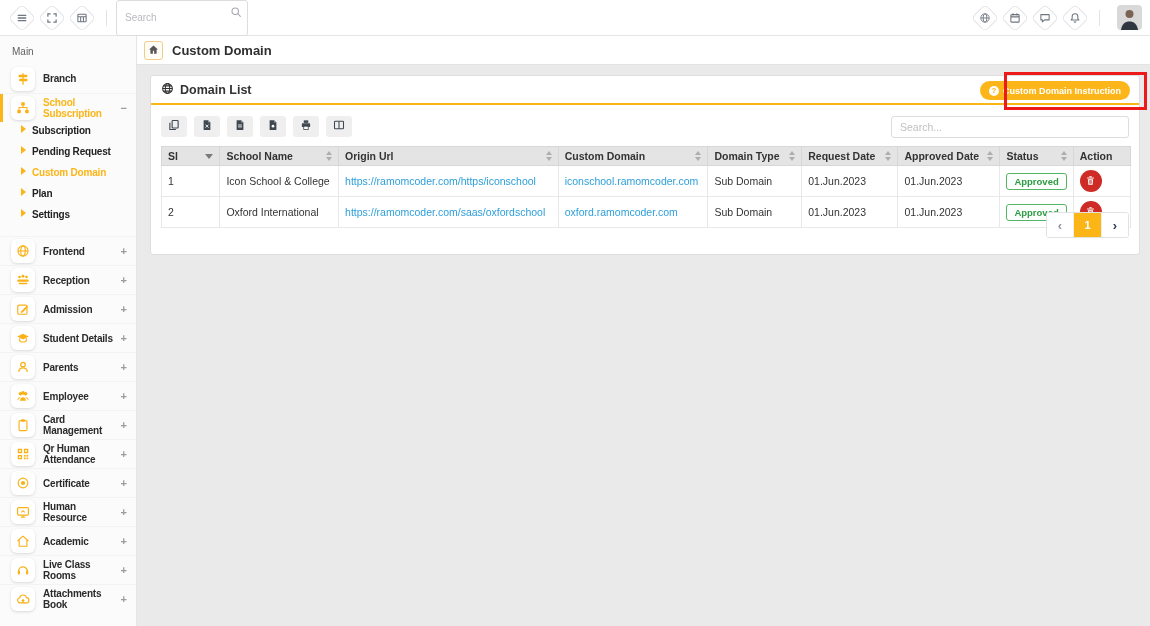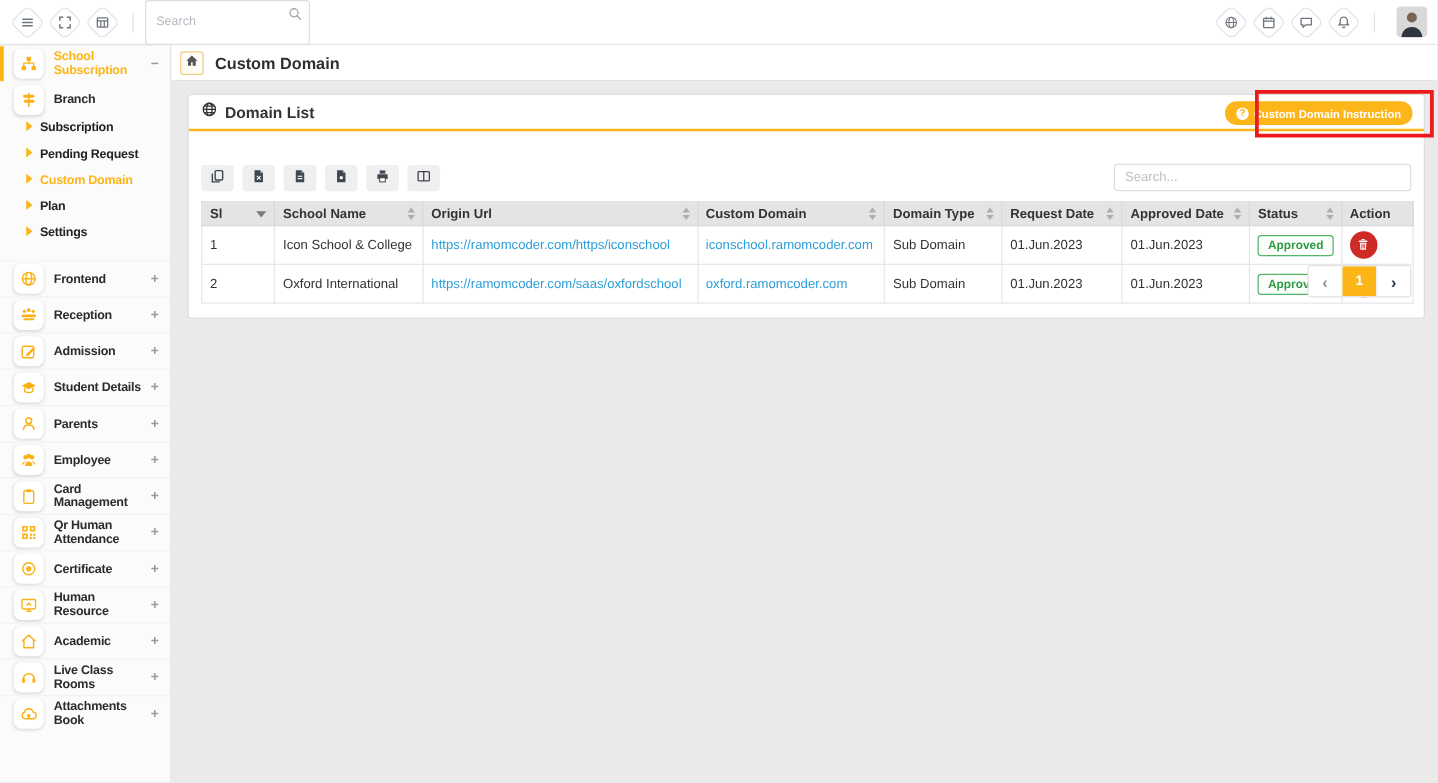--- a/index.html
+++ b/index.html
@@ -62,21 +62,21 @@
   .card-header { height:29px; border-bottom:2px solid #fbb517; display:flex; align-items:center;
     padding:0 10px; position:relative; }
   .card-title { font-size:12.5px; font-weight:bold; color:#333; margin-left:6px; }
   .instruction-btn { position:absolute; right:9px; top:5px; height:19px; background:#fcb61a; border:none;
     border-radius:10px; color:#fff; font-size:9px; font-weight:bold; font-family:inherit;
     display:flex; align-items:center; padding:0 9px; cursor:pointer; gap:4px; }
   .q-circle { width:10px; height:10px; border-radius:50%; background:#fff; color:#fcb61a;
     font-size:8px; font-weight:bold; display:flex; align-items:center; justify-content:center; line-height:10px; }
   .annotation-box { position:absolute; left:853px; top:-4px; width:143px; height:38px;
     border:3px solid #ec1a1a; z-index:6; pointer-events:none; }
-  .card-toolbar { display:flex; align-items:flex-end; padding:26px 10px 8px; }
+  .card-toolbar { display:flex; align-items:flex-start; padding:11px 10px 8px; }
   .export-btn { width:26px; height:21px; background:#efefef; border:none; border-radius:3px;
     display:flex; align-items:center; justify-content:center; margin-right:7px; cursor:pointer; }
   .table-search { position:relative; margin-left:auto; }
   .table-search input { width:238px; height:22px; border:1px solid #ddd; border-radius:3px;
     font-size:10.5px; padding:0 8px; color:#555; outline:none; font-family:inherit; }
   .table-search input::placeholder { color:#c0c0c6; }
   
   table.domains { width:970px; margin:0 10px; border-collapse:collapse; font-size:10.5px;padding-left:16px; }
   .domains th { background:#e4e4e4; border:1px solid #d7d7d7; padding:3px 6px; text-align:left;
     font-size:10.5px; color:#333; cursor:pointer; }
@@ -177,44 +177,45 @@
       <svg width="25" height="25" viewBox="0 0 25 25">
           <rect width="25" height="25" fill="#d9d9d9"></rect>
           <circle cx="12.5" cy="9" r="4" fill="#7a6352"></circle>
           <path d="M4 25c.8-6 4.2-8.5 8.5-8.5S20.2 19 21 25z" fill="#2f3640"></path>
         </svg>
     </span>
   </div>
 </div>
 
 <div class="sidebar">
+  <div class="side-section">Main</div>
+
+  <div class="side-item first">
+    <span class="icon-box">
+      <svg width="14" height="14" viewBox="0 0 16 16">
+          <path d="M7.3 1.5h1.4v13H7.3z" fill="#f9b115"></path>
+          <path d="M3 3.2h9l1.6 1.4L12 6H3z" fill="#f9b115"></path>
+          <path d="M13 7.8H4.5L3 9.2l1.5 1.4H13z" fill="#f9b115"></path>
+        </svg>
+      </span>
+    <span class="side-label">Branch</span>
+    <span class="expand"></span>
+  </div>
 
   <div class="side-item active">
     <span class="icon-box">
       <svg width="14" height="14" viewBox="0 0 16 16">
           <rect x="6" y="1.5" width="4" height="4" rx="0.8" fill="#f9b115"></rect>
           <rect x="1.5" y="10" width="4" height="4" rx="0.8" fill="#f9b115"></rect>
           <rect x="10.5" y="10" width="4" height="4" rx="0.8" fill="#f9b115"></rect>
           <path d="M8 5.5v2M8 7.5H3.5V10M8 7.5h4.5V10" fill="none" stroke="#f9b115" stroke-width="1.2"></path>
         </svg>
       </span>
     <span class="side-label">School Subscription</span>
     <span class="expand">−</span>
-  </div>
-
-  <div class="side-item first">
-    <span class="icon-box">
-      <svg width="14" height="14" viewBox="0 0 16 16">
-          <path d="M7.3 1.5h1.4v13H7.3z" fill="#f9b115"></path>
-          <path d="M3 3.2h9l1.6 1.4L12 6H3z" fill="#f9b115"></path>
-          <path d="M13 7.8H4.5L3 9.2l1.5 1.4H13z" fill="#f9b115"></path>
-        </svg>
-      </span>
-    <span class="side-label">Branch</span>
-    <span class="expand"></span>
   </div>
 
   <div class="submenu">
     <div class="sub-item">
       <span class="caret"></span>
       <span class="sub-label">Subscription</span>
     </div>
     <div class="sub-item">
       <span class="caret"></span>
       <span class="sub-label">Pending Request</span>

